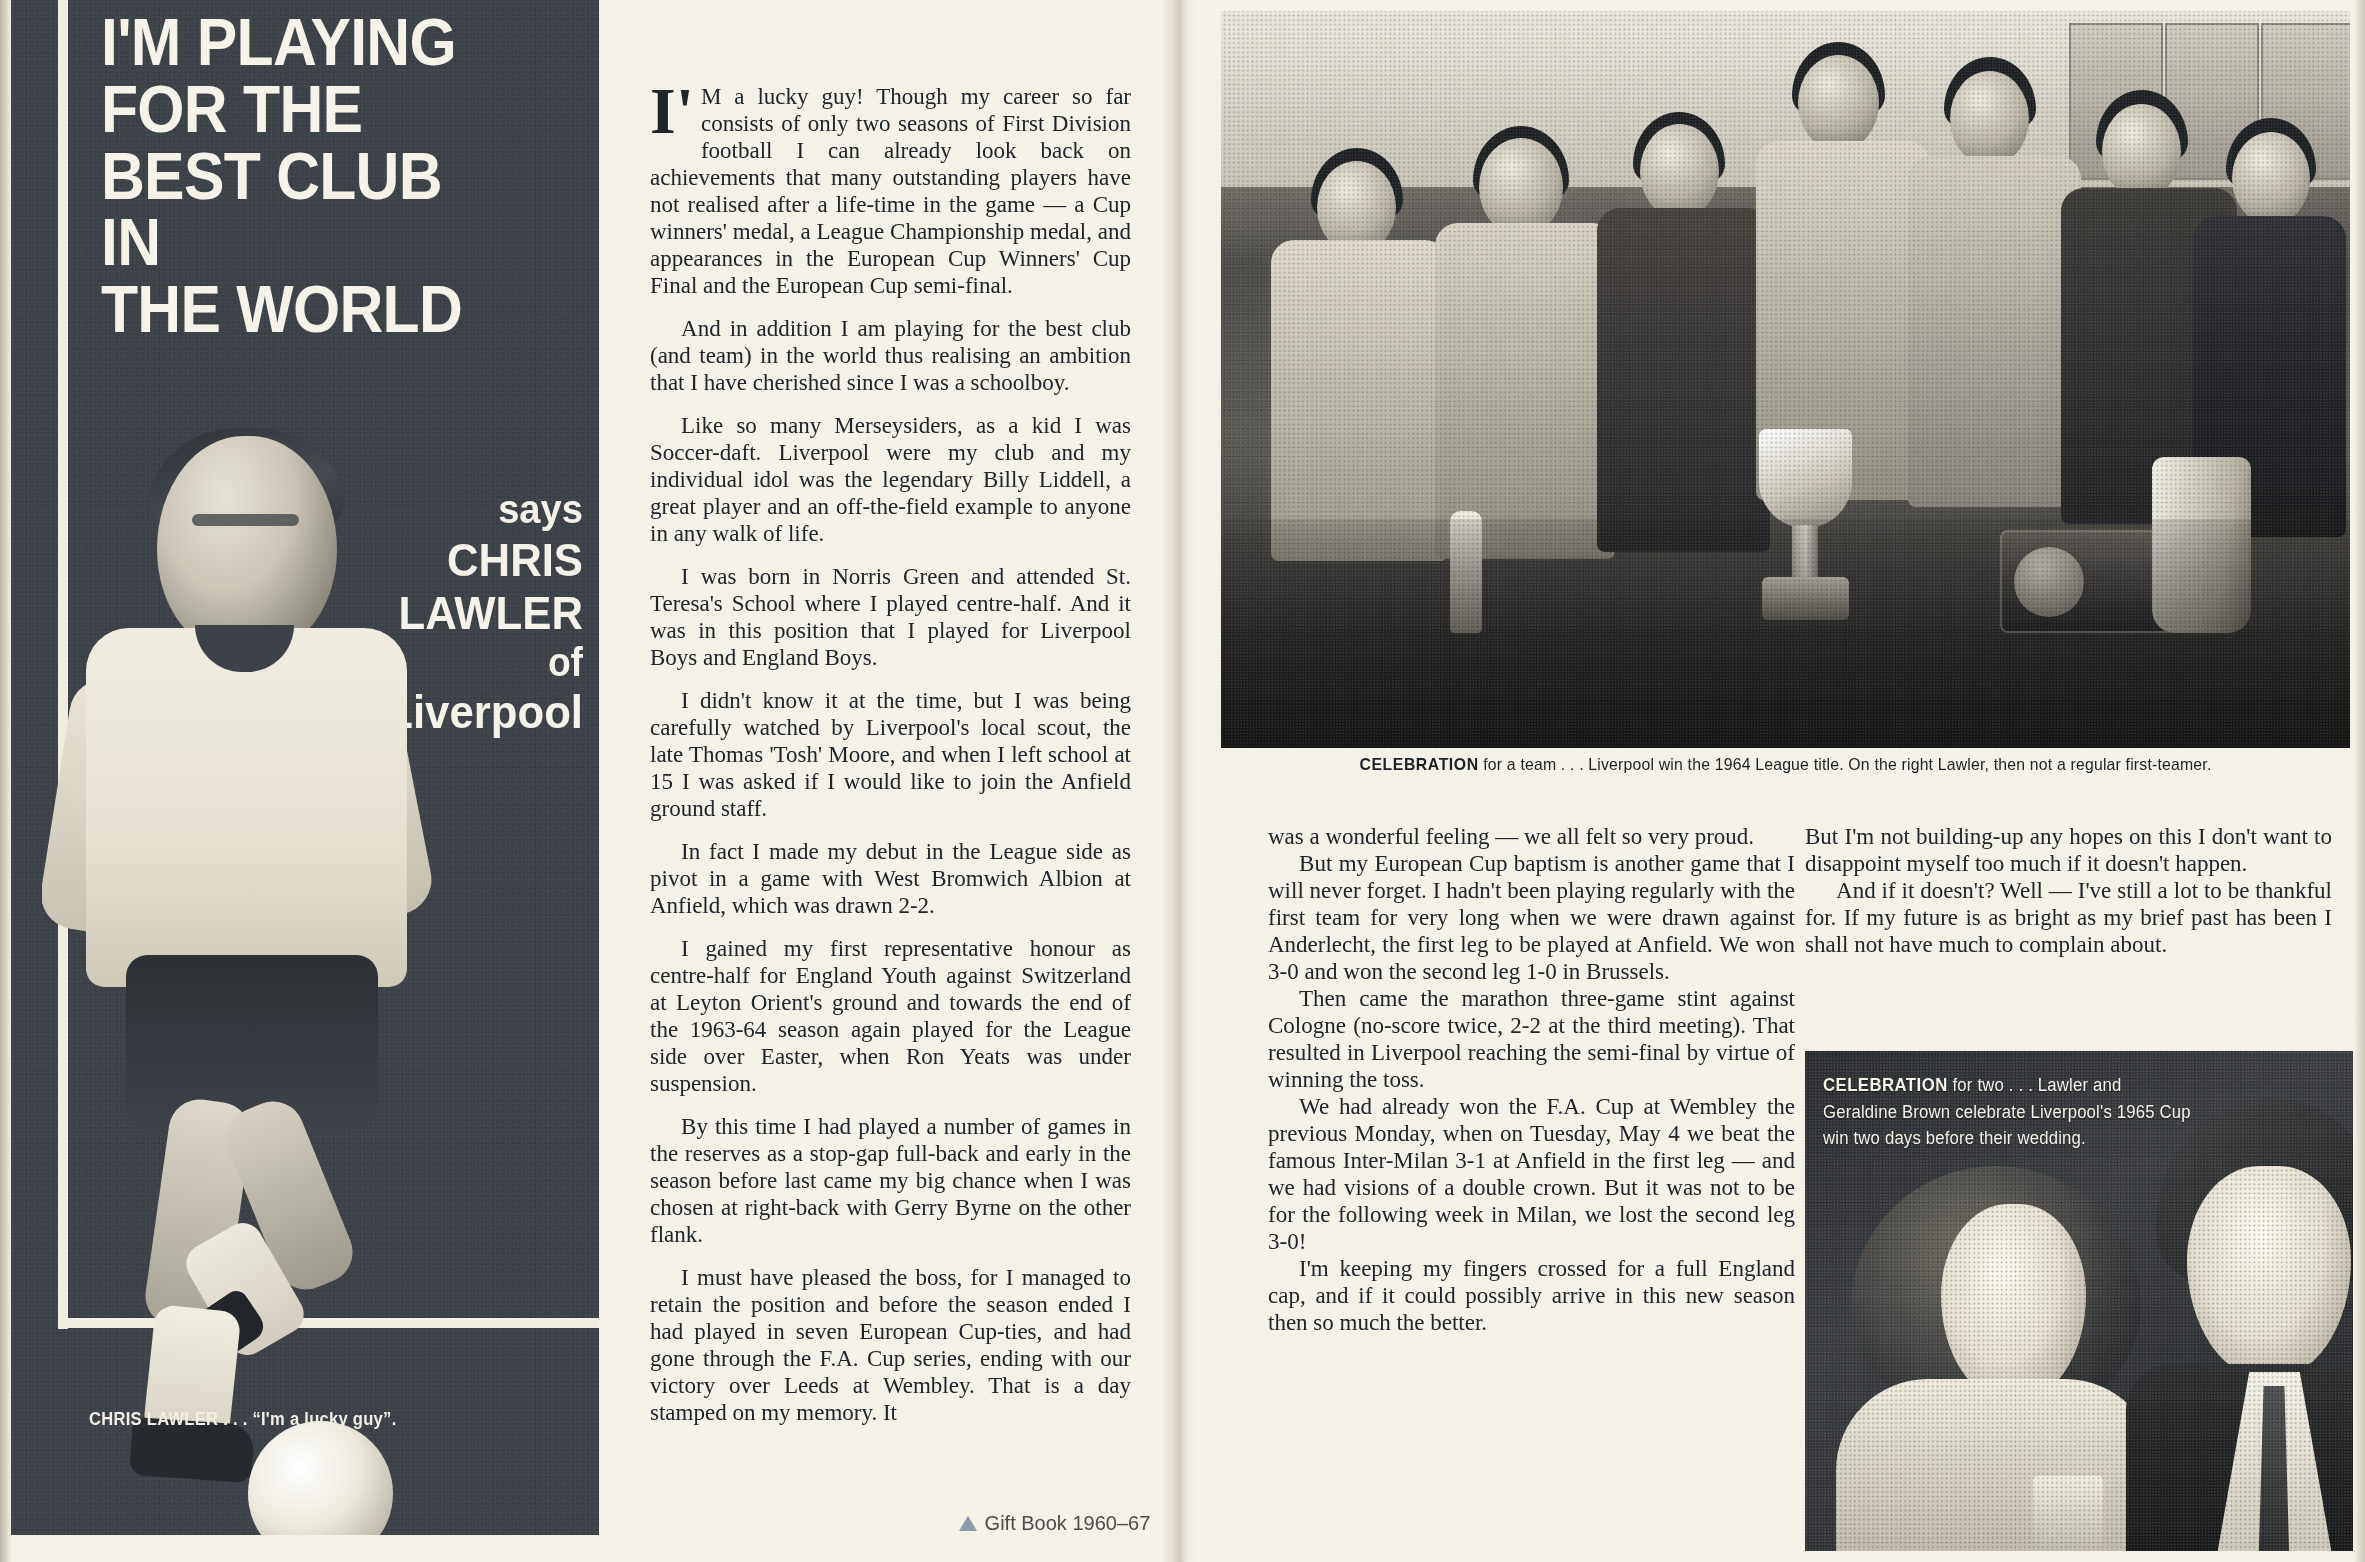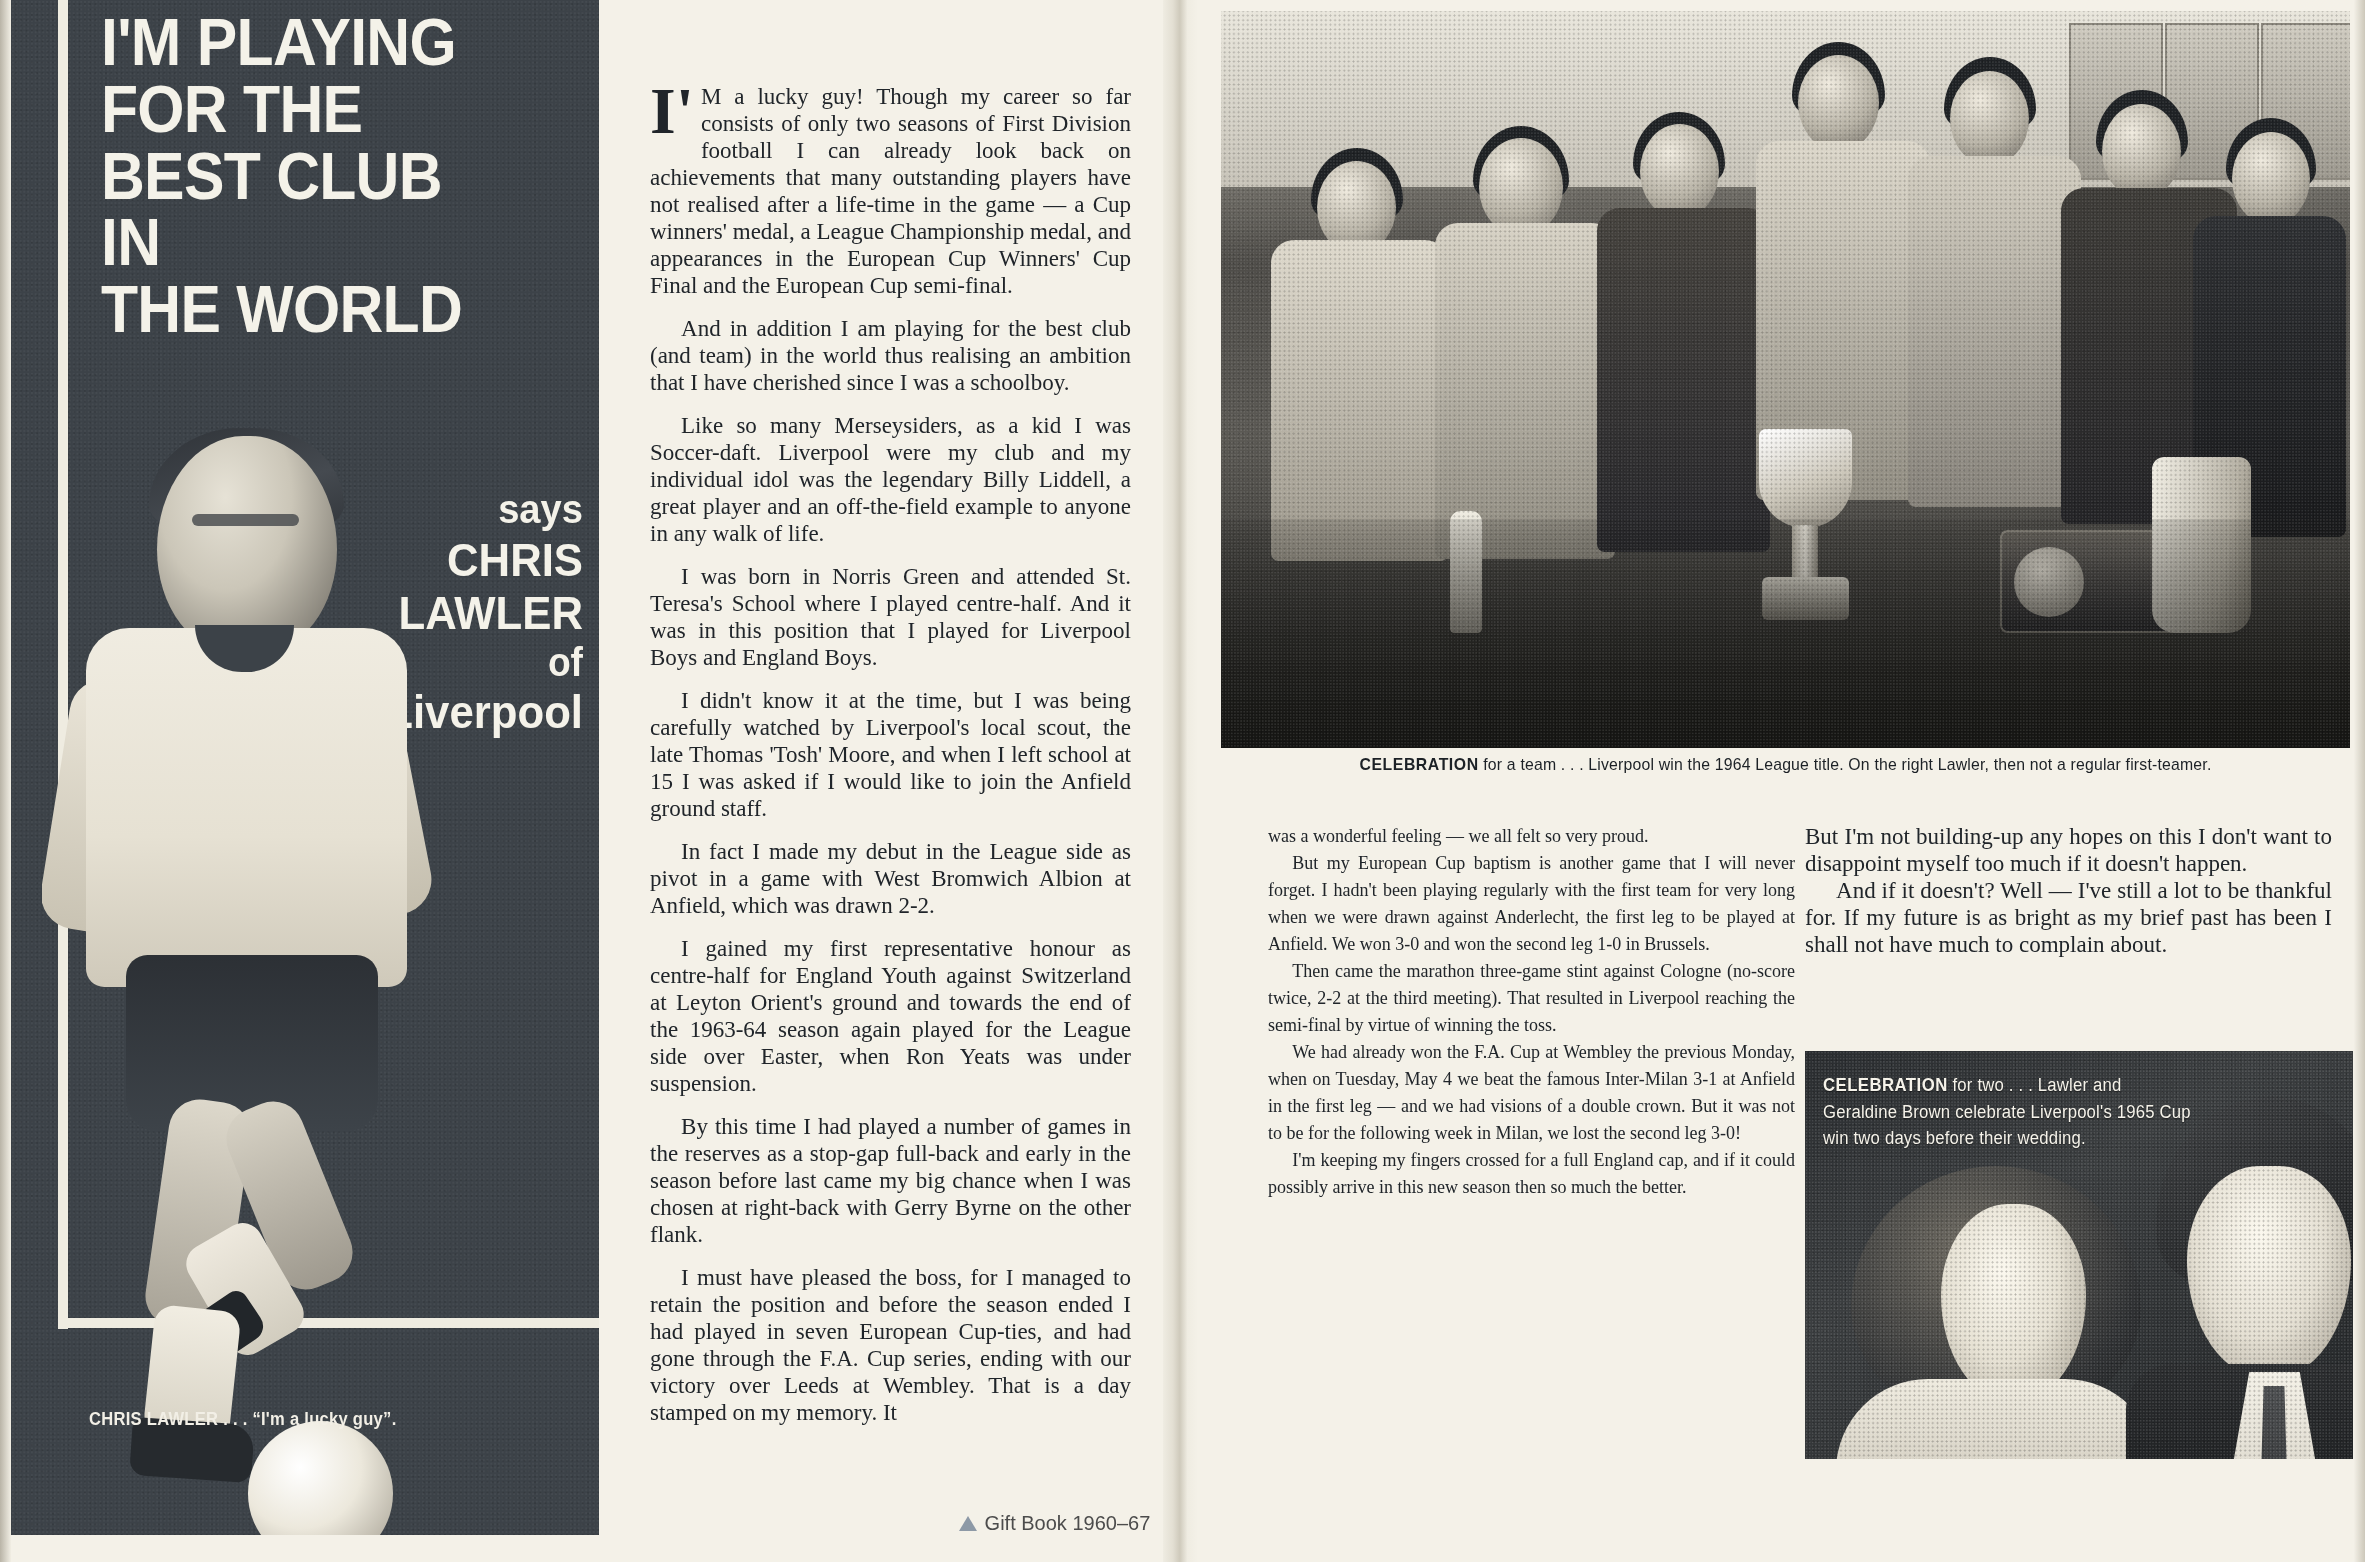--- a/index.html
+++ b/index.html
@@ -301,35 +301,35 @@
     letter-spacing:0.2px;
     color:#1c2126;
     transform:scaleX(.93);
     transform-origin:center top;
   }
   .cap-top b{font-weight:bold;letter-spacing:0.6px;}
 
   
   .col-mid{
     position:absolute;left:1268px;top:823px;width:527px;
-    color:#20252a;font-size:18px;line-height:27px;
+    color:#20252a;font-size:23px;line-height:27px;
     text-align:justify;
   }
   .col-right{
     position:absolute;left:1805px;top:823px;width:527px;
     color:#20252a;font-size:23px;line-height:27px;
     text-align:justify;
   }
   .col-mid p,.col-right p{margin:0;text-indent:1.35em;}
   .col-mid p.cont,.col-right p.cont{text-indent:0;}
   .col-right p.sign{font-style:italic;}
 
   
   .photo-bot{
-    position:absolute;left:1805px;top:1051px;width:548px;height:408px;
+    position:absolute;left:1805px;top:1051px;width:548px;height:500px;
     overflow:hidden;
     background:linear-gradient(150deg,#2a2d30 0%,#3b3e40 38%,#222527 100%);
   }
   .photo-bot .grain{
     position:absolute;inset:0;
     background-image:
       radial-gradient(rgba(255,255,255,.12) 0.8px, transparent 1.2px),
       radial-gradient(rgba(0,0,0,.25) 0.8px, transparent 1.2px);
     background-size:3.1px 3.1px,4.6px 4.6px;
     background-position:0 0,1.5px 2.3px;

